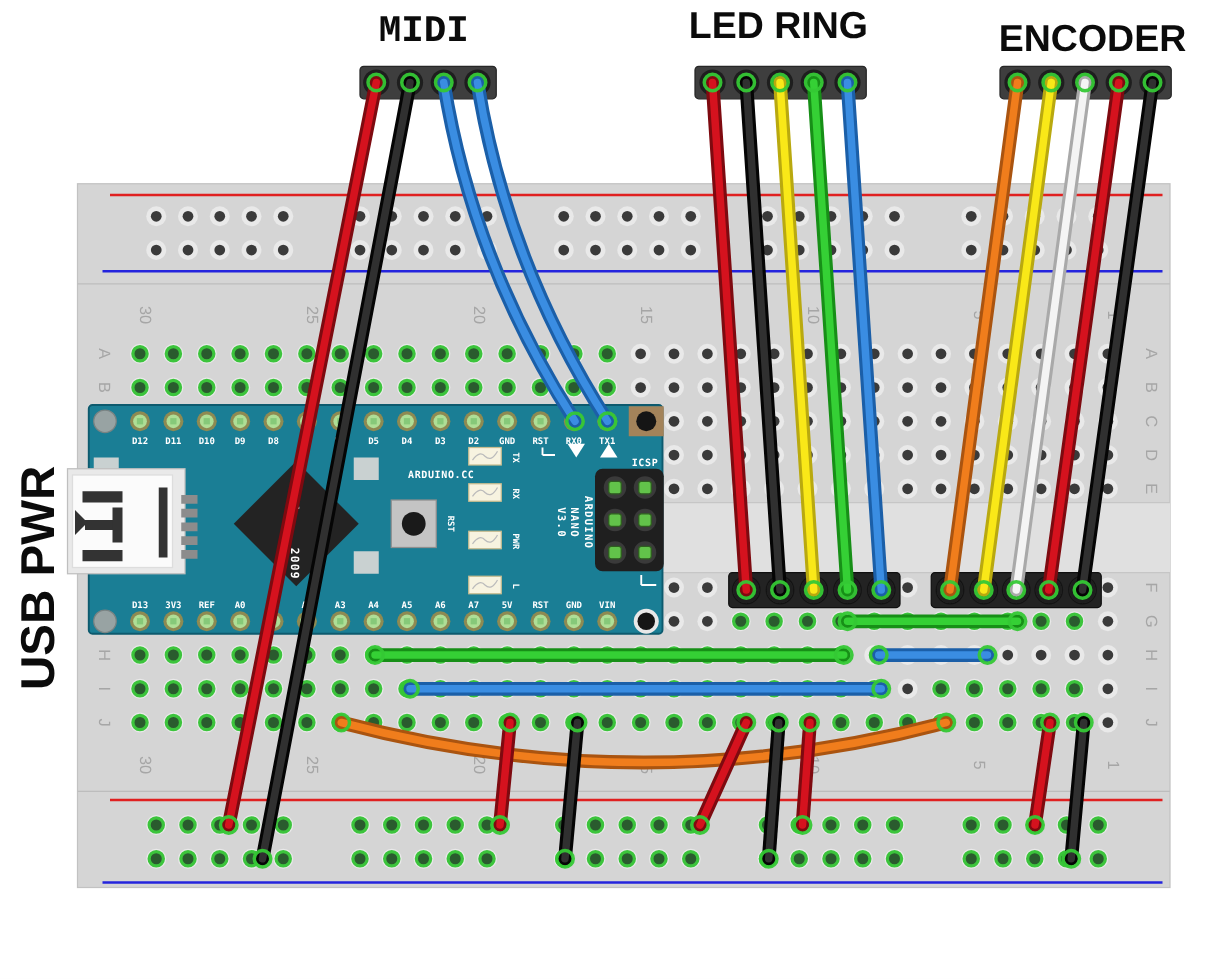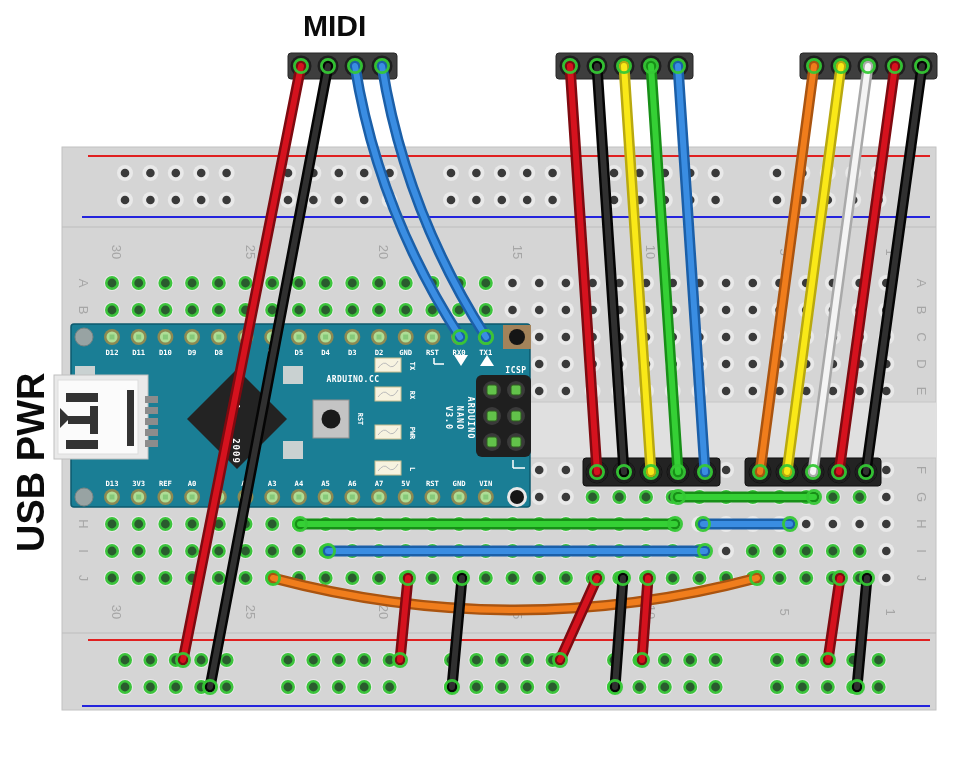--- a/index.html
+++ b/index.html
@@ -1203,15 +1203,17 @@
         <circle cx="787" cy="472" r="6.6" fill="none" stroke="#35c835" stroke-width="2.8" opacity="0.95"></circle>
         <circle cx="868" cy="66" r="6.6" fill="none" stroke="#35c835" stroke-width="2.8" opacity="0.95"></circle>
         <circle cx="813" cy="472" r="6.6" fill="none" stroke="#35c835" stroke-width="2.8" opacity="0.95"></circle>
         <circle cx="895" cy="66" r="6.6" fill="none" stroke="#35c835" stroke-width="2.8" opacity="0.95"></circle>
         <circle cx="839" cy="472" r="6.6" fill="none" stroke="#35c835" stroke-width="2.8" opacity="0.95"></circle>
         <circle cx="922" cy="66" r="6.6" fill="none" stroke="#35c835" stroke-width="2.8" opacity="0.95"></circle>
         <circle cx="866" cy="472" r="6.6" fill="none" stroke="#35c835" stroke-width="2.8" opacity="0.95"></circle>
       </g>
     </svg>
 
-  <div class="lbl lbl-top" style="left:303px;top:9px;" id="midi-label">MIDI</div>
+  <div class="lbl lbl-top" style="left:303px;top:9px;font-family:Liberation Mono, monospace;" id="midi-label">MIDI</div>
+  <div class="lbl lbl-top" style="left:551px;top:4px;" id="led-ring-label">LED RING</div>
+  <div class="lbl lbl-top" style="left:799px;top:15px;" id="encoder-label">ENCODER</div>
   <div class="lbl" id="usb-pwr-label" style="left:10px;top:552px;">USB PWR</div>
 </div>
 
 </body></html>

